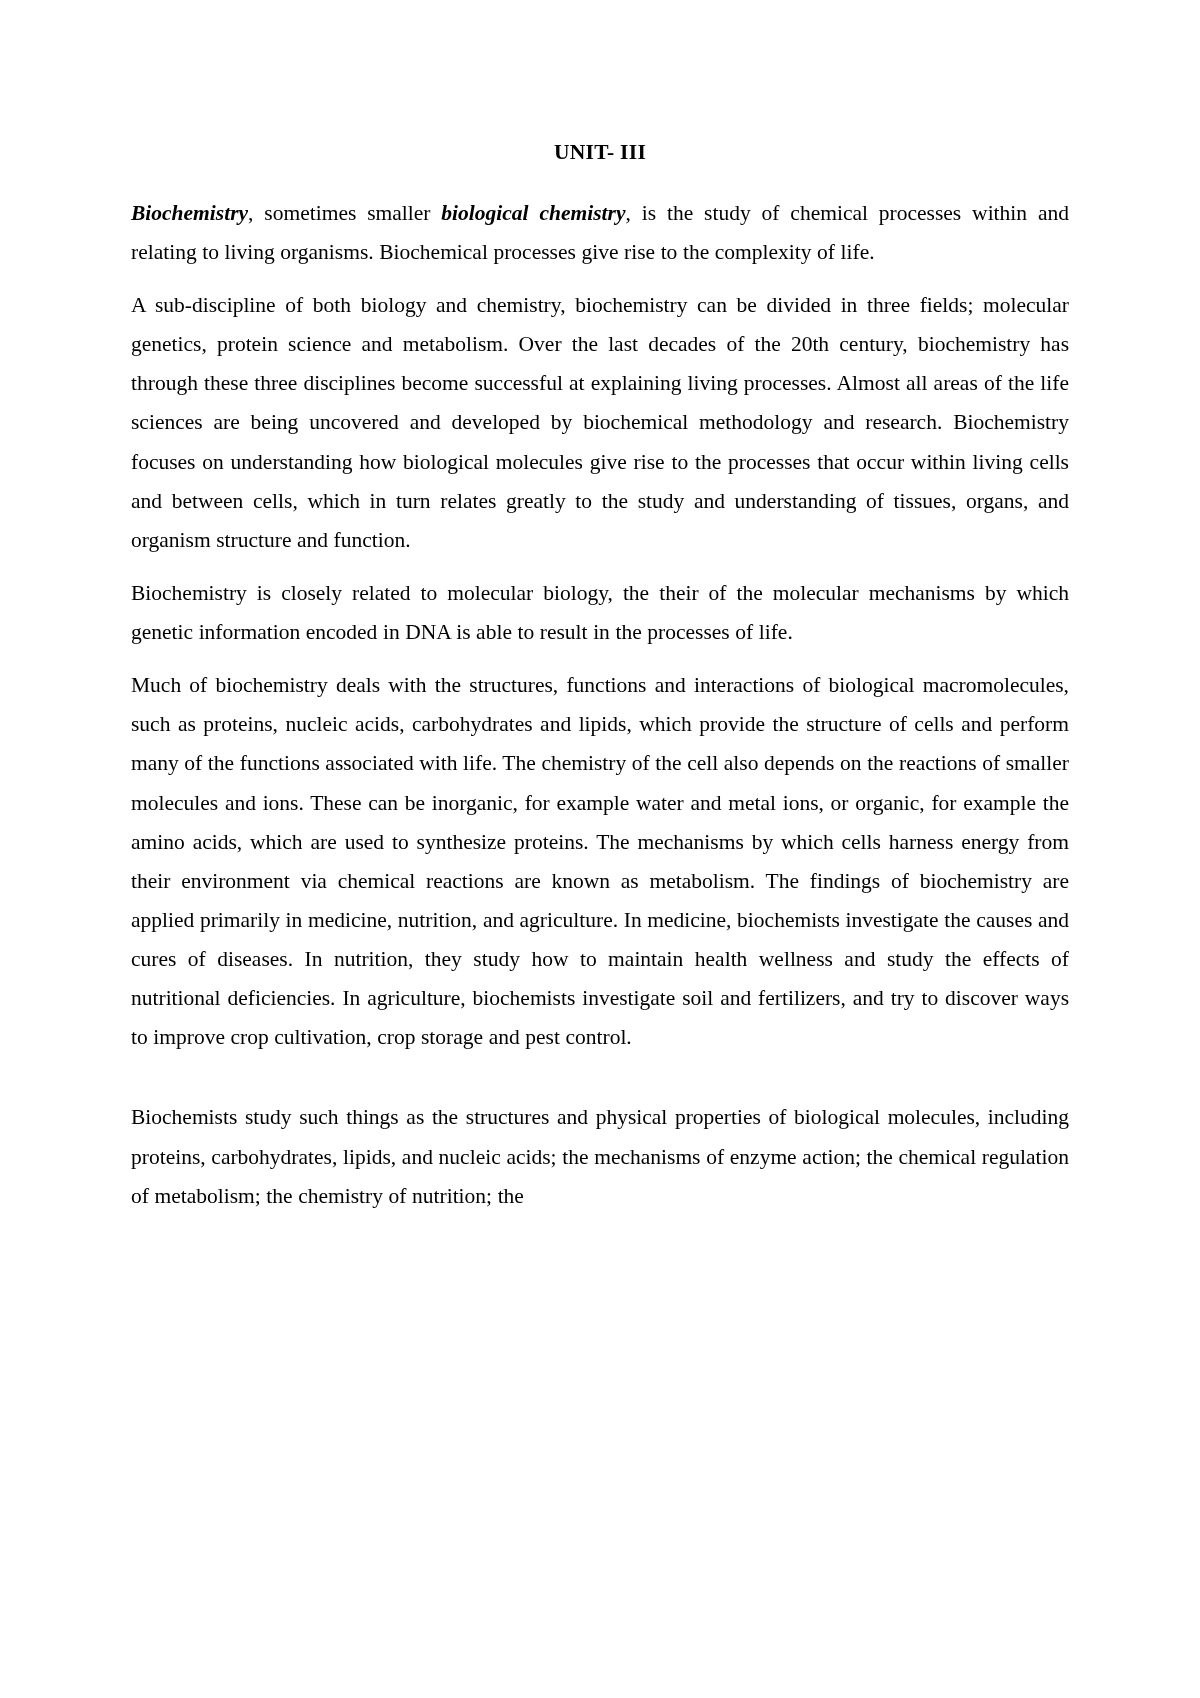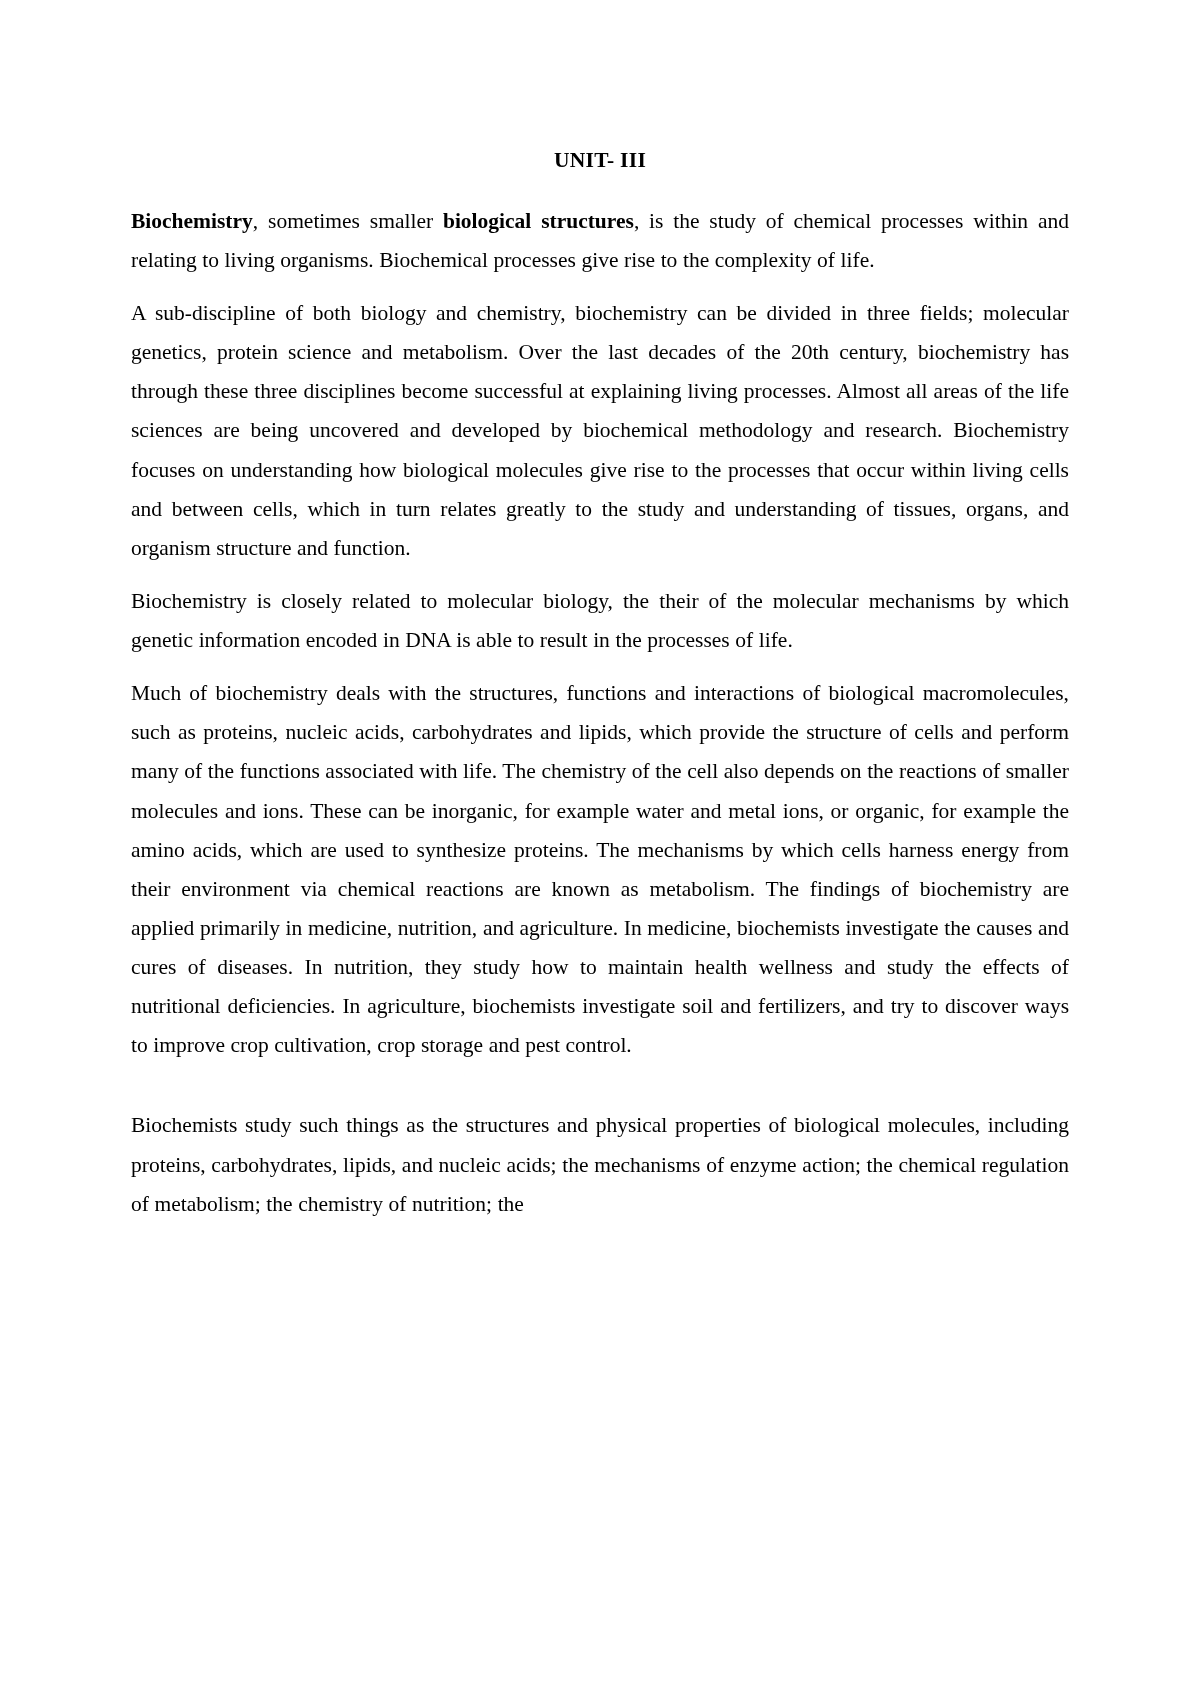--- a/index.html
+++ b/index.html
@@ -18,46 +18,47 @@
     position: relative;
     width: 1200px;
     height: 1698px;
     box-sizing: border-box;
     padding: 140px 131px 0 131px;
   }
   .doc-title {
     text-align: center;
     font-size: 21.5px;
     letter-spacing: 0.3px;
-    margin: 8px 0 28px 0;
+    margin: 0 0 28px 0;
     line-height: 1.2;
   }
   p.para {
     font-size: 21.5px;
     line-height: 1.82;
     text-align: justify;
     text-justify: inter-word;
     margin: 0 0 14px 0;
     word-spacing: 0.2px;
   }
   p.para.gap-before {
     margin-top: 41px;
   }
   .b {
     font-weight: bold;
+    font-style: italic;
   }
 </style>
 </head>
 <body>
 
 <div class="page">
 
   <h1 class="doc-title">UNIT- III</h1>
 
   <div id="body-container">
-      <p class="para"><span class="b">Biochemistry</span><span>, sometimes smaller </span><span class="b">biological structures</span><span>, is the study of chemical processes within and relating to living organisms. Biochemical processes give rise to the complexity of life.</span></p>
+      <p class="para"><span class="b">Biochemistry</span><span>, sometimes smaller </span><span class="b">biological chemistry</span><span>, is the study of chemical processes within and relating to living organisms. Biochemical processes give rise to the complexity of life.</span></p>
       <p class="para"><span>A sub-discipline of both biology and chemistry, biochemistry can be divided in three fields; molecular genetics, protein science and metabolism. Over the last decades of the 20th century, biochemistry has through these three disciplines become successful at explaining living processes. Almost all areas of the life sciences are being uncovered and developed by biochemical methodology and research. Biochemistry focuses on understanding how biological molecules give rise to the processes that occur within living cells and between cells, which in turn relates greatly to the study and understanding of tissues, organs, and organism structure and function.</span></p>
       <p class="para"><span>Biochemistry is closely related to molecular biology, the their of the molecular mechanisms by which genetic information encoded in DNA is able to result in the processes of life.</span></p>
       <p class="para"><span>Much of biochemistry deals with the structures, functions and interactions of biological macromolecules, such as proteins, nucleic acids, carbohydrates and lipids, which provide the structure of cells and perform many of the functions associated with life. The chemistry of the cell also depends on the reactions of smaller molecules and ions. These can be inorganic, for example water and metal ions, or organic, for example the amino acids, which are used to synthesize proteins. The mechanisms by which cells harness energy from their environment via chemical reactions are known as metabolism. The findings of biochemistry are applied primarily in medicine, nutrition, and agriculture. In medicine, biochemists investigate the causes and cures of diseases. In nutrition, they study how to maintain health wellness and study the effects of nutritional deficiencies. In agriculture, biochemists investigate soil and fertilizers, and try to discover ways to improve crop cultivation, crop storage and pest control.</span></p>
       <p class="para gap-before"><span>Biochemists study such things as the structures and physical properties of biological molecules, including proteins, carbohydrates, lipids, and nucleic acids; the mechanisms of enzyme action; the chemical regulation of metabolism; the chemistry of nutrition; the</span></p>
     </div>
 
 </div>
 
 </body></html>

